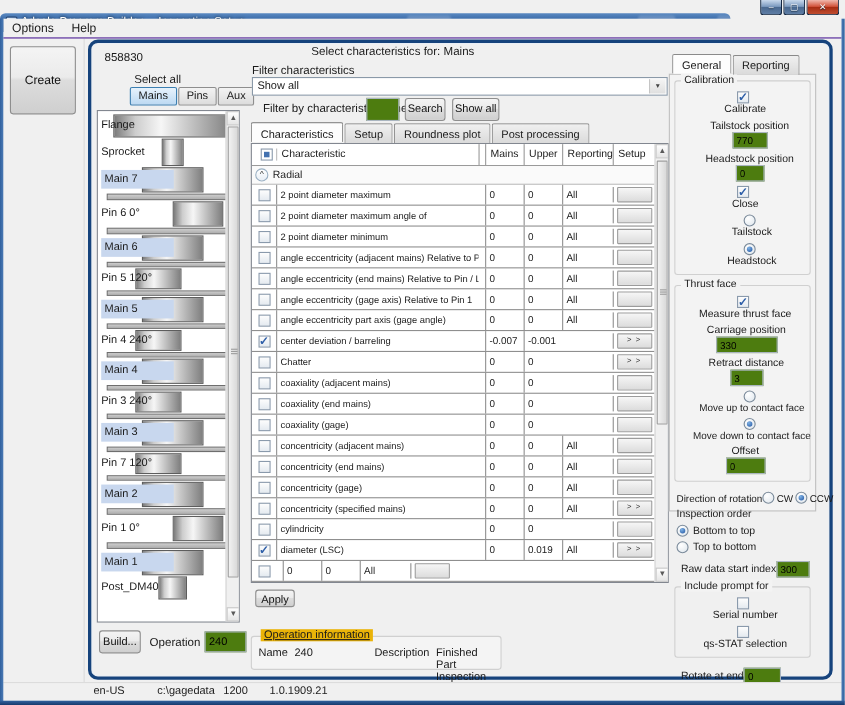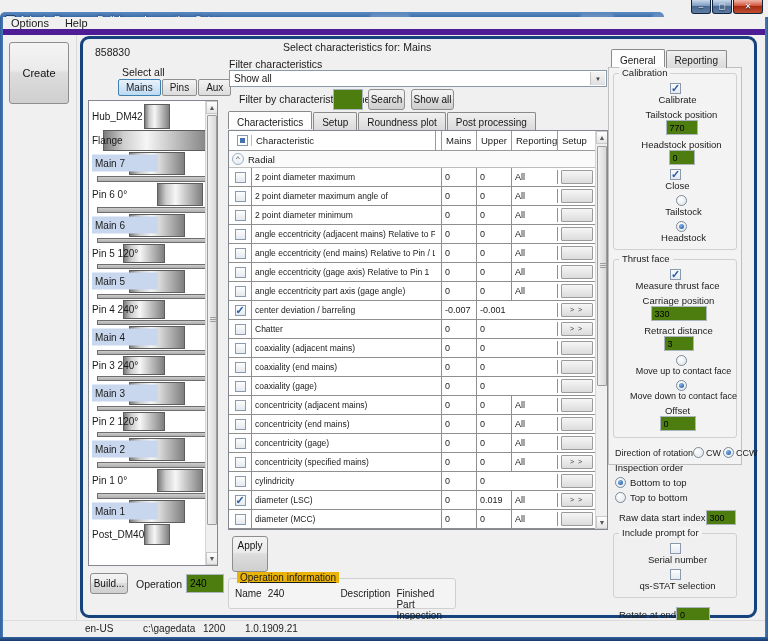--- a/index.html
+++ b/index.html
@@ -25,21 +25,21 @@
     background:linear-gradient(135deg,#e8f0fa,#9db8d8); border:1px solid #27446e; border-radius:2px; }
   .caption-btns { position:absolute; right:5px; top:0; display:flex; }
   .cap-btn { width:20px; height:14px; border:1px solid #10243f; border-top:none;
     background:linear-gradient(180deg,#c9d9ec 0%,#7d9bc0 45%,#49688f 50%,#5f7ea6 100%);
     border-radius:0 0 3px 3px; color:#fff; font-size:8px; line-height:13px; text-align:center;
     margin-left:1px; text-shadow:0 1px 1px #123; }
   .cap-btn.close { width:30px;
     background:linear-gradient(180deg,#f0b8ad 0%,#d2543c 45%,#a72c12 50%,#c04e31 100%); }
 
   .menubar { position:absolute; left:3px; top:17px; right:3px; height:18px; background:#f0f0f0;
-    display:flex; align-items:center; border-bottom:6px solid #4c1d95; z-index:2; }
+    display:flex; align-items:center; border-bottom:1px solid #4c1d95; z-index:2; }
   .menu-item { padding:2px 8px; font-size:11px; }
 
   .statusbar { position:absolute; left:3px; right:3px; bottom:4px; height:17px; background:#f0f0f0;
     border-top:1px solid #dcdcdc; z-index:4; }
   .status-item { position:absolute; top:2px; font-size:10px; color:#222; }
 
   
   .sidebar { position:absolute; left:3px; top:35px; width:74px; bottom:21px; background:#f0f0f0;
     border-right:1px solid #dadada; }
   .btn { background:linear-gradient(180deg,#f4f4f4 0%,#ebebeb 45%,#dddddd 50%,#cfcfcf 100%);
@@ -139,21 +139,21 @@
     background:linear-gradient(180deg,#f6f6f6,#dcdcdc); border:1px solid #9b9b9b; border-radius:1px; text-align:center; color:#333; }
 
   .cb { width:11px; height:11px; border:1px solid #8a9aac; background:linear-gradient(180deg,#fdfdfd,#e4eaf0);
     position:relative; display:inline-block; }
   .cb.checked::after { content:"✓"; position:absolute; left:0; top:-2px; color:#2d5ea8; font-size:11px; font-weight:bold; }
   .cb.partial { background:#fff; }
   .cb.partial::after { content:""; position:absolute; left:2px; top:2px; right:2px; bottom:2px; background:#4472b0; }
 
   .table-scroll { position:absolute; right:0; top:0; bottom:0; width:12px; background:#f0f0f0; border-left:1px solid #d5d5d5; }
 
-  .apply-btn { position:absolute; left:232px; top:536px; width:36px; height:36px; line-height:18px; font-size:10px; }
+  .apply-btn { position:absolute; left:232px; top:536px; width:36px; height:16px; line-height:18px; font-size:10px; }
 
   .opinfo { position:absolute; left:228px; top:578px; width:228px; height:31px;
     border:1px solid #d0d0d0; border-radius:3px; background:#f4f4f4; }
   .opinfo .legend { position:absolute; left:8px; top:-7px; background:#eab308; padding:0 3px; font-size:10px;text-decoration:underline; }
   .opinfo .vals { position:absolute; left:6px; top:9px; font-size:10px; display:flex; }
   .opinfo .vals span { margin-right:6px; }
   .opinfo .desc-group { margin-left:50px; }
 
   
   .right-tabs { position:absolute; left:611px; top:50px; display:flex; height:18px; z-index:2; }
@@ -207,28 +207,28 @@
 <div class="prog-id">858830</div>
 <div class="select-all-lbl">Select all</div>
 <div class="group-tabs" id="group-tabs">
     <div class="gbtn sel">Mains</div>
     <div class="gbtn">Pins</div>
     <div class="gbtn">Aux</div>
   </div>
 
 <div class="crank-box">
   <div class="crank-inner" id="crank-list">
-      <div class="seg t-shaft" style="height: 26px;">
-        <div class="cyl"></div>
-        <span class="lbl">Hub_DM42</span>
-      </div>
       <div class="seg t-flange" style="height: 22px;">
         <div class="cyl"></div>
         <span class="lbl">Flange</span>
       </div>
+      <div class="seg t-shaft2" style="height: 26px;">
+        <div class="cyl"></div>
+        <span class="lbl">Sprocket</span>
+      </div>
       <div class="seg t-main hl" style="height: 24px;">
         <div class="cyl"></div>
         <span class="lbl">Main 7</span>
       </div>
       <div class="seg t-web" style="height: 7px;">
         <div class="cyl"></div>
       </div>
       <div class="seg t-pin-right" style="height: 24px;">
         <div class="cyl"></div>
         <span class="lbl">Pin 6 0°</span>
@@ -280,21 +280,21 @@
       </div>
       <div class="seg t-main hl" style="height: 24px;">
         <div class="cyl"></div>
         <span class="lbl">Main 3</span>
       </div>
       <div class="seg t-web" style="height: 6px;">
         <div class="cyl"></div>
       </div>
       <div class="seg t-pin-left" style="height: 20px;">
         <div class="cyl"></div>
-        <span class="lbl">Pin 2 120°</span>
+        <span class="lbl">Pin 7 120°</span>
       </div>
       <div class="seg t-web" style="height: 6px;">
         <div class="cyl"></div>
       </div>
       <div class="seg t-main hl" style="height: 24px;">
         <div class="cyl"></div>
         <span class="lbl">Main 2</span>
       </div>
       <div class="seg t-web" style="height: 7px;">
         <div class="cyl"></div>
@@ -594,21 +594,20 @@
         <div class="c-up">0.019</div>
         <div class="c-rep">All</div>
         <div class="c-set">
           <div class="set-btn">&gt; &gt;</div>
         </div>
       </div>
       <div class="trow">
         <div class="c-cb">
           <span class="cb"></span>
         </div>
-        <div class="c-name">diameter (MCC)</div>
         <div class="c-sp"></div>
         <div class="c-low">0</div>
         <div class="c-up">0</div>
         <div class="c-rep">All</div>
         <div class="c-set">
           <div class="set-btn"></div>
         </div>
       </div>
     </div>
   <div class="table-scroll">

